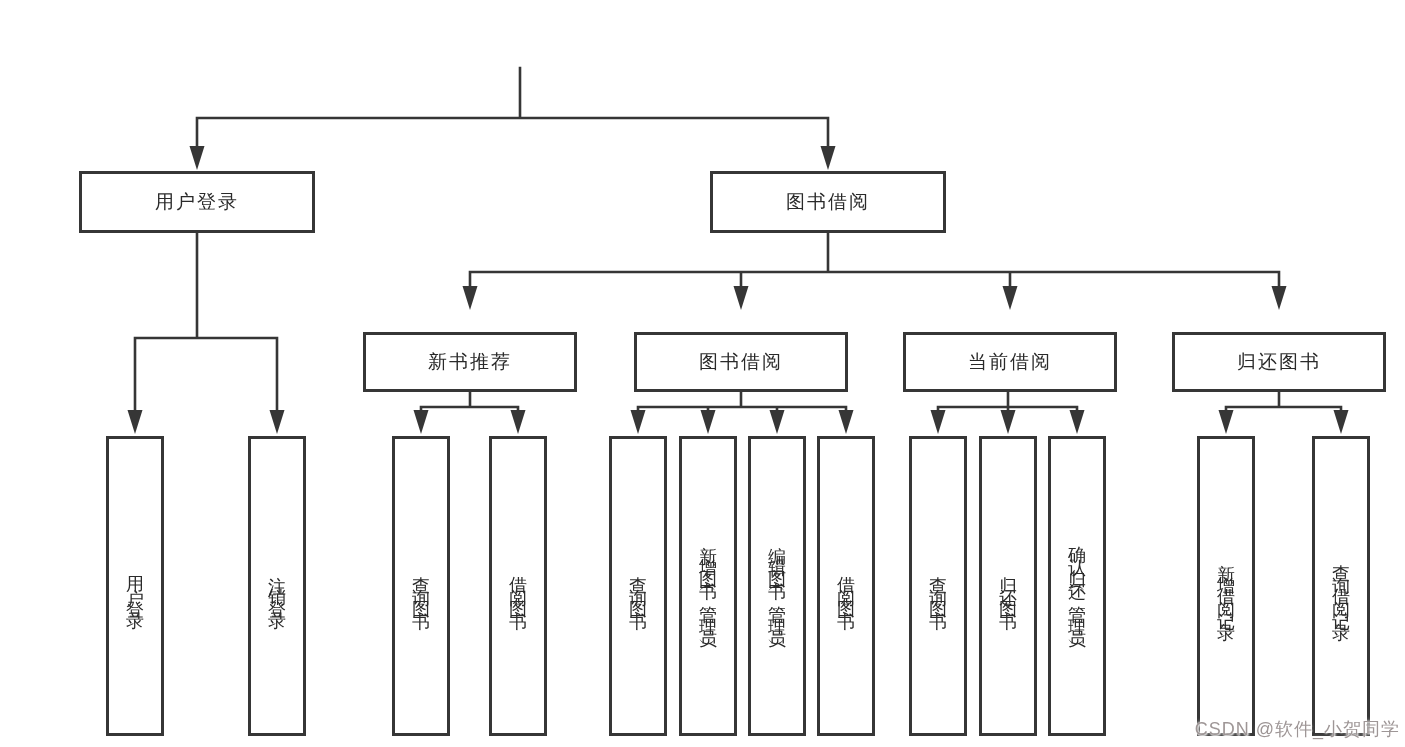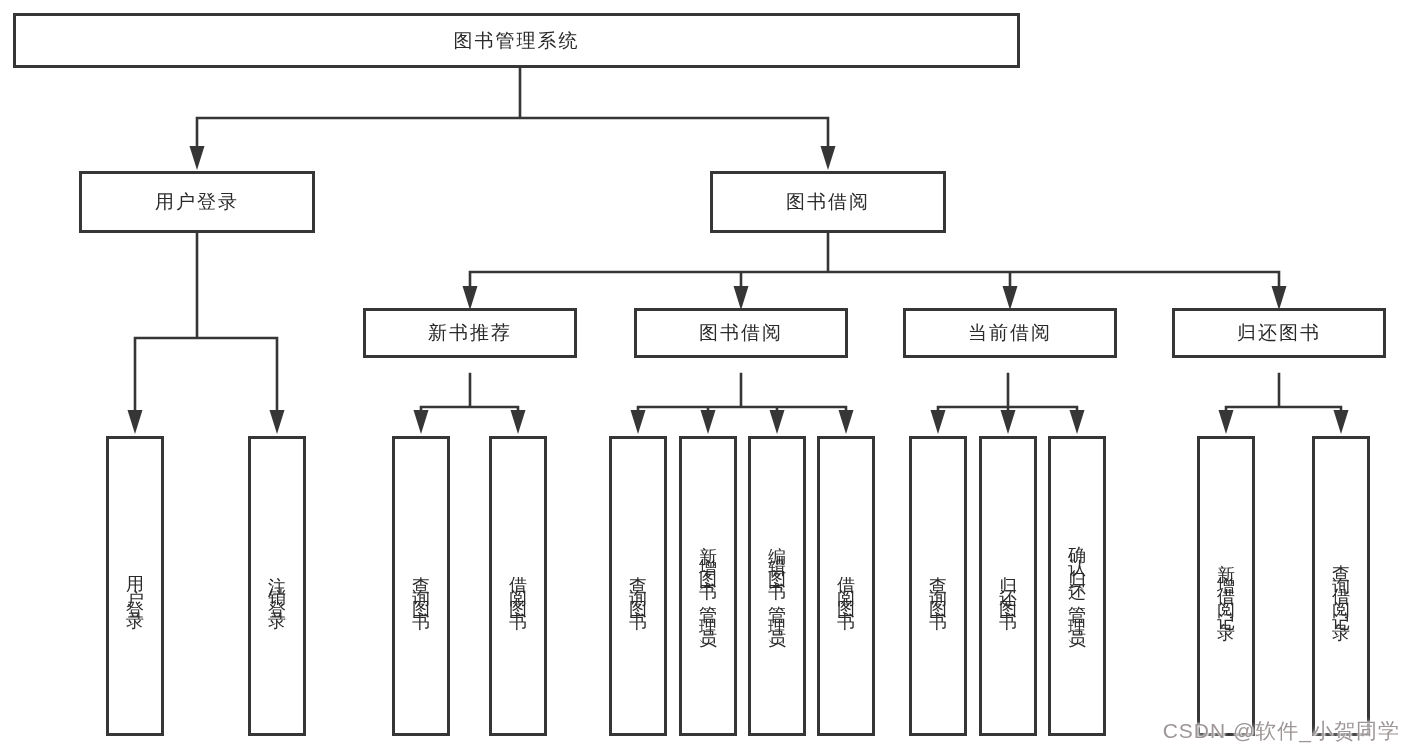--- a/index.html
+++ b/index.html
@@ -29,21 +29,21 @@
     justify-content: center;
     z-index: 2;
     font-size: 19px;
     letter-spacing: 2px;
     color: #2a2a2a;
   }
   .root-box   { left: 13px;  top: 13px;  width: 1007px; height: 55px; }
   .l2-box     { top: 171px; width: 236px; height: 62px; }
   .l2-a       { left: 79px; }
   .l2-b       { left: 710px; }
-  .l3-box     { top: 308px; width: 214px; height: 50px; }
+  .l3-box     { top: 332px; width: 214px; height: 60px; }
   .l3-a       { left: 363px; }
   .l3-b       { left: 634px; }
   .l3-c       { left: 903px; }
   .l3-d       { left: 1172px; }
   .leaf {
     position: absolute;
     box-sizing: border-box;
     top: 436px;
     width: 58px;
     height: 300px;
@@ -71,21 +71,21 @@
   .leaf-9  { left: 909px; }
   .leaf-10 { left: 979px; }
   .leaf-11 { left: 1048px; }
   .leaf-12 { left: 1197px; }
   .leaf-13 { left: 1312px; }
   .watermark {
     position: absolute;
     top: 717px;
     right: 5px;
     z-index: 3;
-    font-size: 21px;
+    font-size: 18px;
     letter-spacing: 1px;
     color: #9e9696;
     text-shadow: 0 0 2px #ffffff, 0 0 4px #ffffff, 1px 1px 2px #ffffff;
     white-space: nowrap;
   }
 </style>
 </head>
 <body>
 
 <div class="canvas">
@@ -123,21 +123,20 @@
       <polygon points="769.5,410 784.5,410 777,434"></polygon>
       <polygon points="838.5,410 853.5,410 846,434"></polygon>
       <polygon points="930.5,410 945.5,410 938,434"></polygon>
       <polygon points="1000.5,410 1015.5,410 1008,434"></polygon>
       <polygon points="1069.5,410 1084.5,410 1077,434"></polygon>
       <polygon points="1218.5,410 1233.5,410 1226,434"></polygon>
       <polygon points="1333.5,410 1348.5,410 1341,434"></polygon>
     </g>
   </svg>
 
-  <div class="box root-box">图书管理系统</div>
 
   <div class="box l2-box l2-a">用户登录</div>
   <div class="box l2-box l2-b">图书借阅</div>
 
   <div class="box l3-box l3-a">新书推荐</div>
   <div class="box l3-box l3-c">当前借阅</div>
   <div class="box l3-box l3-b">图书借阅</div>
   <div class="box l3-box l3-d">归还图书</div>
 
   <div class="leaf leaf-1">用户登录</div>

